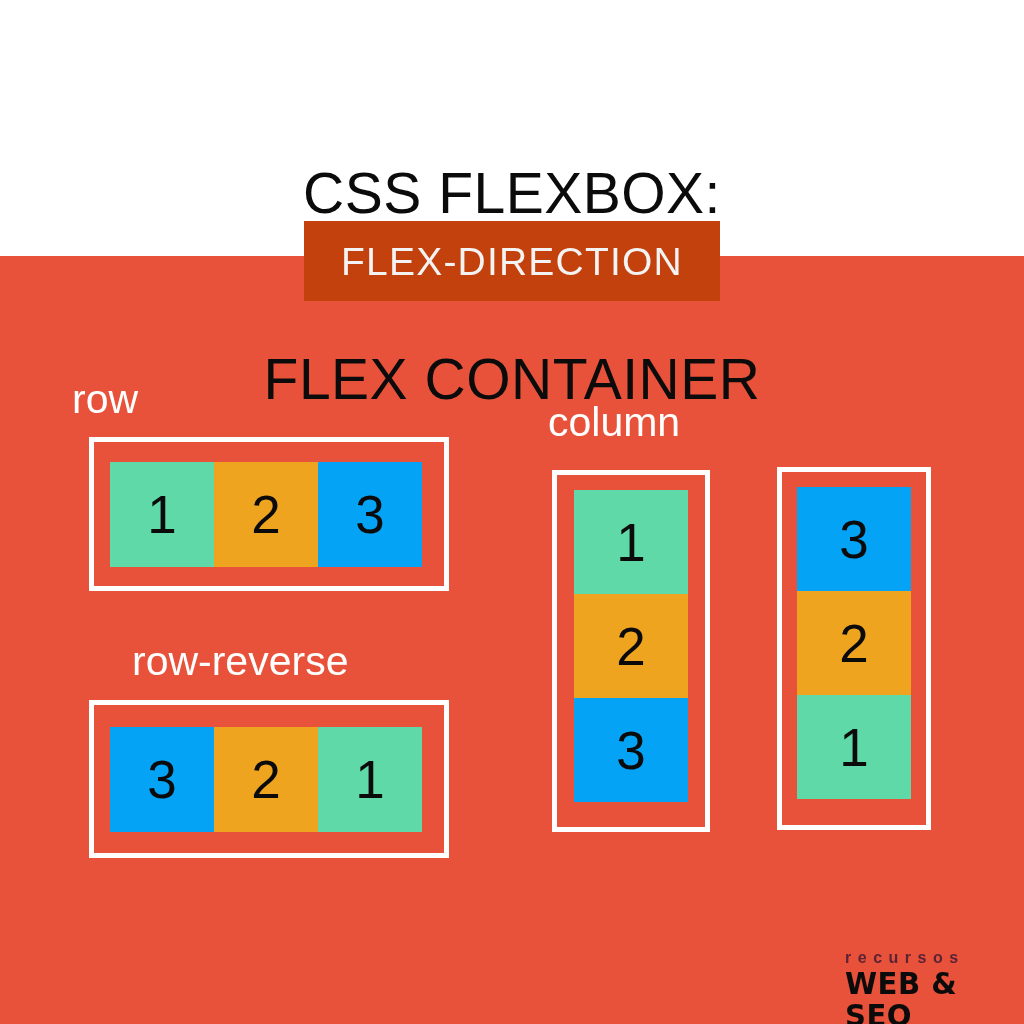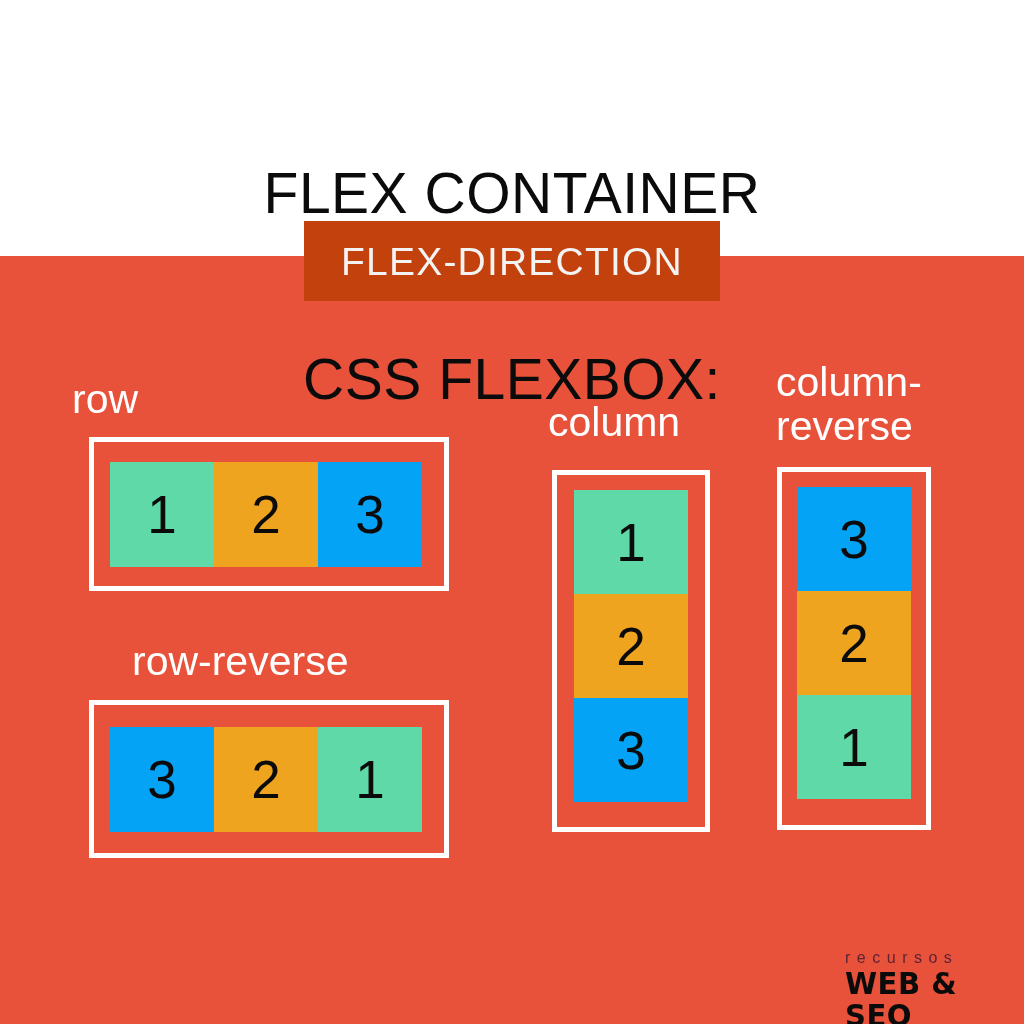--- a/index.html
+++ b/index.html
@@ -132,21 +132,21 @@
     position: absolute;
     left: 845px;
     top: 948px;
     width: 160px;
     text-align: left;
   }
   .logo-top {
     color: #5c2335;
     font-size: 16px;
     letter-spacing: 6.5px;
-    font-weight: 400;
+    font-weight: 700;
     line-height: 20px;
     display: block;
   }
   .logo-bottom {
     color: #0b0b0b;
     font-size: 30px;
     font-weight: 700;
     letter-spacing: 0.5px;
     line-height: 32px;
     display: block;
@@ -156,22 +156,22 @@
   }
 </style>
 </head>
 <body>
 
 <div id="page">
 
   <div class="red-bg"></div>
 
   <div class="title-block">
+    <span class="title-line">CSS FLEXBOX:</span>
     <span class="title-line">FLEX CONTAINER</span>
-    <span class="title-line">CSS FLEXBOX:</span>
   </div>
 
   <div class="badge">
     <span class="badge-text">FLEX-DIRECTION</span>
   </div>
 
   <div class="diagram-label lbl-row">row</div>
   <div class="flex-container dir-row" id="dg-row">
     <div class="inner">
       <div class="flex-item" style="background: rgb(95, 217, 168);">1</div>
@@ -191,22 +191,20 @@
 
   <div class="diagram-label lbl-col">column</div>
   <div class="flex-container dir-col" id="dg-col">
     <div class="inner">
       <div class="flex-item" style="background: rgb(95, 217, 168);">1</div>
       <div class="flex-item" style="background: rgb(239, 164, 31);">2</div>
       <div class="flex-item" style="background: rgb(5, 163, 245);">3</div>
     </div>
   </div>
 
-  <div class="diagram-label lbl-colrev">column-
-reverse</div>
   <div class="flex-container dir-colrev" id="dg-colrev">
     <div class="inner">
       <div class="flex-item" style="background: rgb(5, 163, 245);">3</div>
       <div class="flex-item" style="background: rgb(239, 164, 31);">2</div>
       <div class="flex-item" style="background: rgb(95, 217, 168);">1</div>
     </div>
   </div>
 
   <div class="logo">
     <span class="logo-top">recursos</span>

